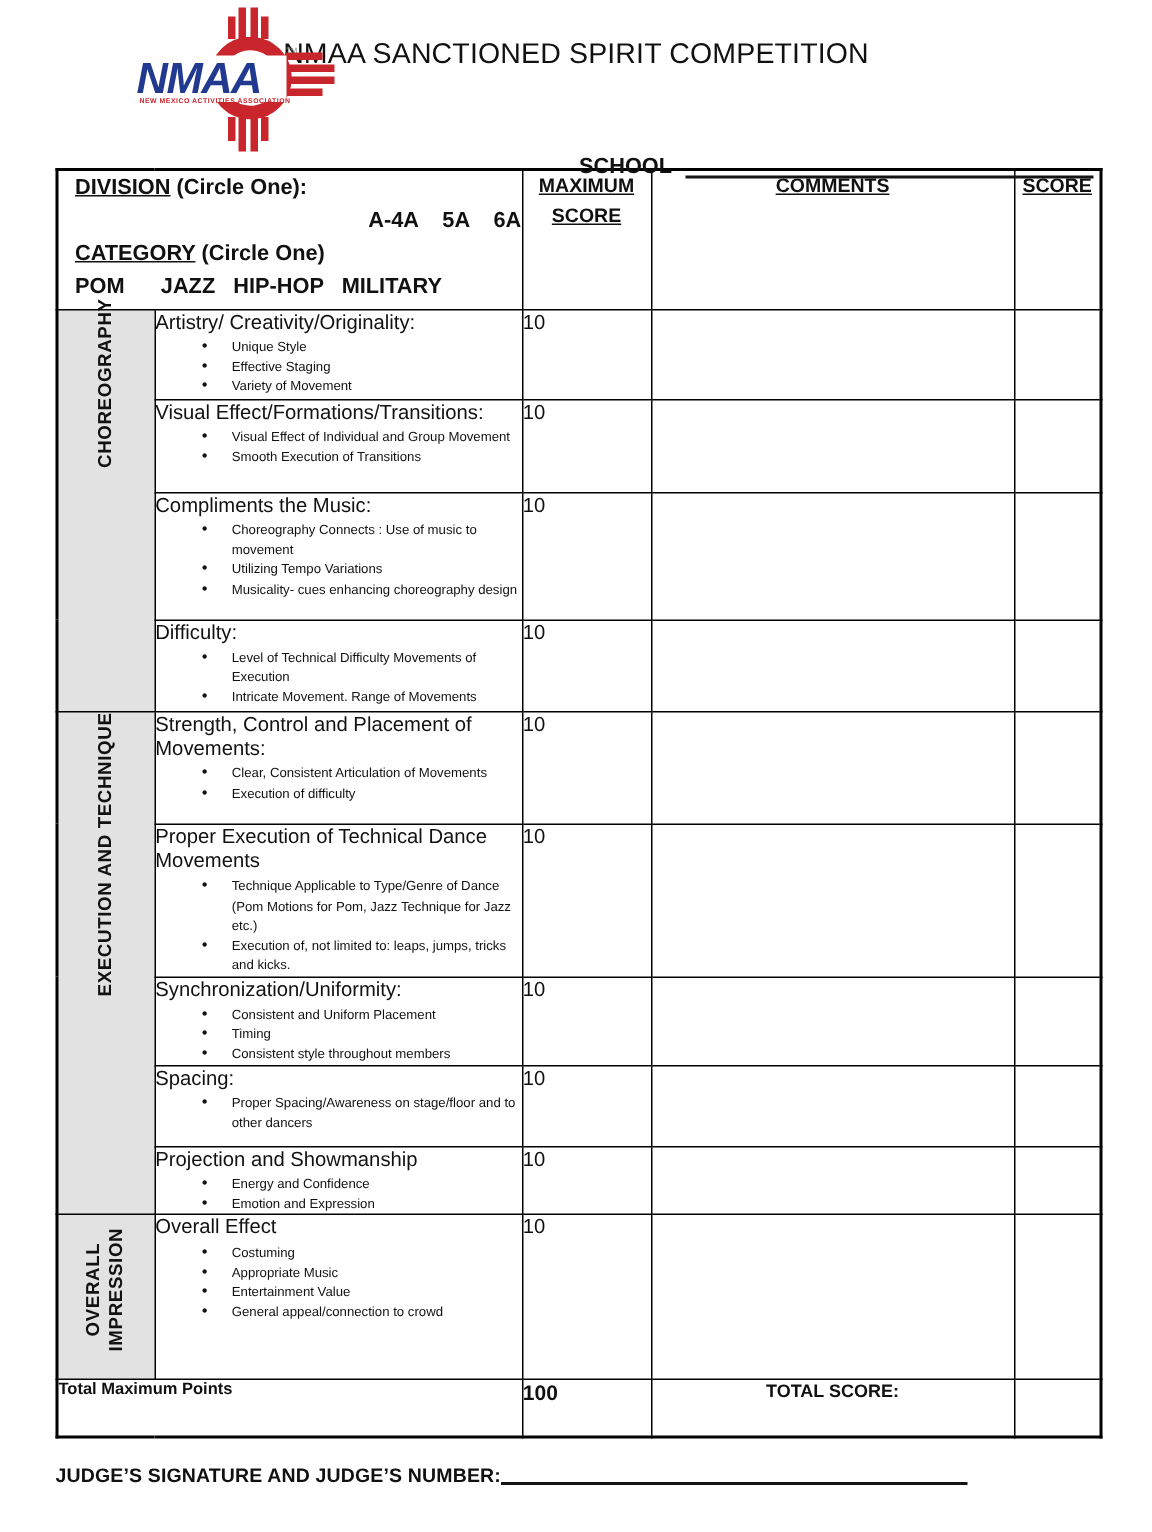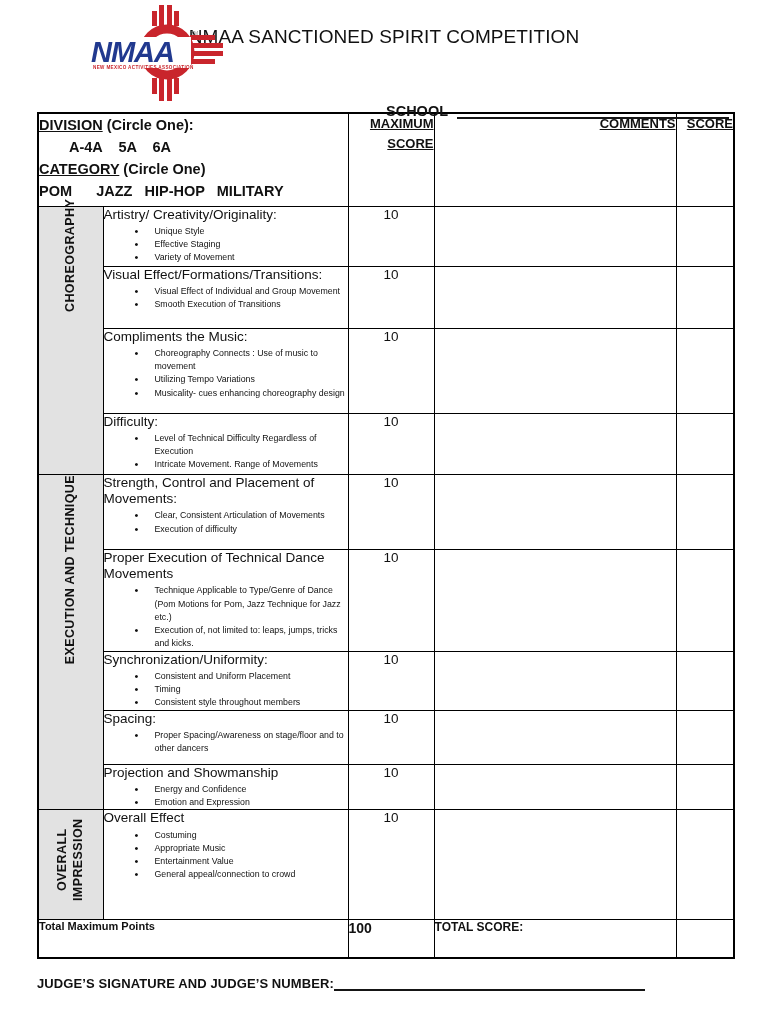--- a/index.html
+++ b/index.html
@@ -26,26 +26,26 @@
   table.score-table {
     border-collapse: collapse;
     table-layout: fixed;
     margin-left: 37px;
     width: 696px;
     border: 2px solid #000;
   }
   .score-table td { border: 1px solid #000; padding: 0; vertical-align: top; }
 
   .header-left-cell { padding: 4px 4px 0 7px; }
-  .hdr-line { font-weight: bold; font-size: 14.5px; line-height: 1.52; white-space: pre-wrap; }
+  .hdr-line { font-weight: bold; font-size: 14.5px; line-height: 1.52; white-space: pre-wrap; padding-left: 11px; }
   .u { text-decoration: underline; }
-  .indent { padding-left: 30px; }
+  .indent { padding-left: 30px; text-align: right; }
 
   .colhead {
-    text-align: right; font-weight: bold; font-size: 13px;
+    text-align: center; font-weight: bold; font-size: 13px;
     text-decoration: underline; padding-top: 5px; line-height: 1.5;
   }
 
   .section-cell { background: #e2e2e2; text-align: center; vertical-align: middle; }
   .vlabel {
     display: inline-block;
     writing-mode: vertical-rl;
     transform: rotate(180deg);
     font-weight: bold; font-size: 12.5px; letter-spacing: 0.4px;
     line-height: 1.25;
@@ -56,29 +56,29 @@
 
   .crit { padding: 2px 6px 2px 9px; }
   .crit-title { font-size: 13.5px; line-height: 1.22; }
   ul.bullets { margin: 2px 0 0 0; padding: 0 0 0 30px; list-style: none; }
   ul.bullets li {
     position: relative; font-size: 8.8px; line-height: 1.5;
     padding-left: 21px;
   }
   ul.bullets li::before { content: "\2022"; position: absolute; left: 1px; top: 0; font-size: 11px; line-height: 1.2; }
 
-  .max-cell { text-align: center; vertical-align: middle; font-size: 13.5px; }
+  .max-cell { vertical-align: middle; font-size: 13.5px; }
   .comments-cell, .score-cell { background: #fff; }
 
   .total-label-cell { font-weight: bold; font-size: 11px; padding: 6px 0 0 7px; vertical-align: top; }
   .total-max-cell { text-align: left; font-weight: bold; font-size: 14px; vertical-align: top; padding-top: 7px; }
-  .total-score-cell { text-align: left; font-weight: bold; font-size: 12px; padding: 5px 10px 0 0; vertical-align: top; }
+  .total-score-cell { text-align: center; font-weight: bold; font-size: 12px; padding: 5px 10px 0 0; vertical-align: top; }
 
   
-  .footer { margin: 17px 0 0 37px; display: flex; align-items: flex-end; }
+  .footer { margin: 17px 0 0 37px; display: flex; align-items: flex-start; }
   .footer-label { font-weight: bold; font-size: 13px; letter-spacing: 0.1px; }
   .footer-line { width: 311px; border-bottom: 2px solid #151515; height: 14px; }
 </style>
 </head>
 <body>
 
 <div class="page-header">
   <div class="logo-wrap">
     <svg width="136" height="100" viewBox="0 0 136 100">
 
@@ -174,21 +174,21 @@
       </ul>
     </td>
     <td class="max-cell">10</td>
     <td class="comments-cell"></td>
     <td class="score-cell"></td>
   </tr>
   <tr style="height:61px">
     <td class="crit">
       <div class="crit-title">Difficulty:</div>
       <ul class="bullets">
-        <li>Level of Technical Difficulty Regardless of Execution</li>
+        <li>Level of Technical Difficulty Movements of Execution</li>
         <li>Intricate Movement. Range of Movements</li>
       </ul>
     </td>
     <td class="max-cell">10</td>
     <td class="comments-cell"></td>
     <td class="score-cell"></td>
   </tr>
 
   <tr style="height:75px">
     <td class="section-cell" rowspan="5"><span class="vlabel tall">EXECUTION AND TECHNIQUE</span></td>

